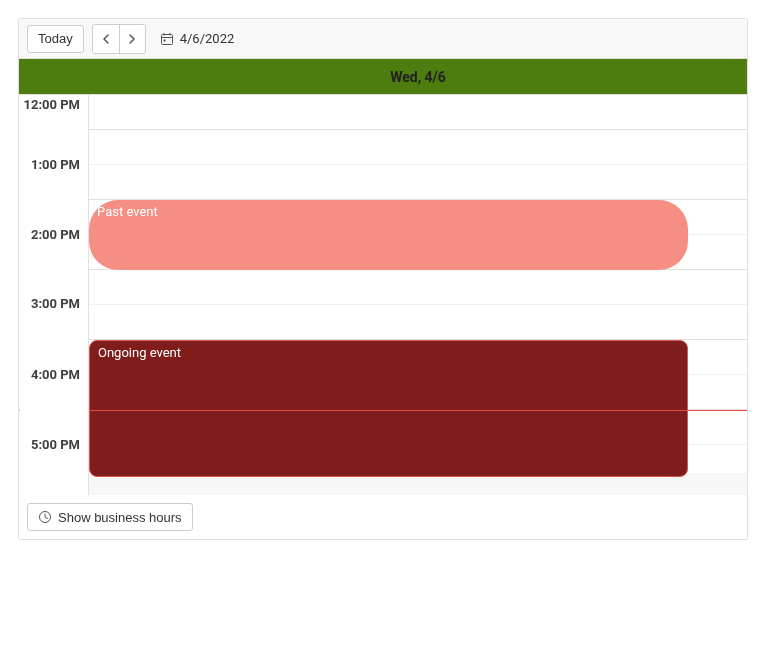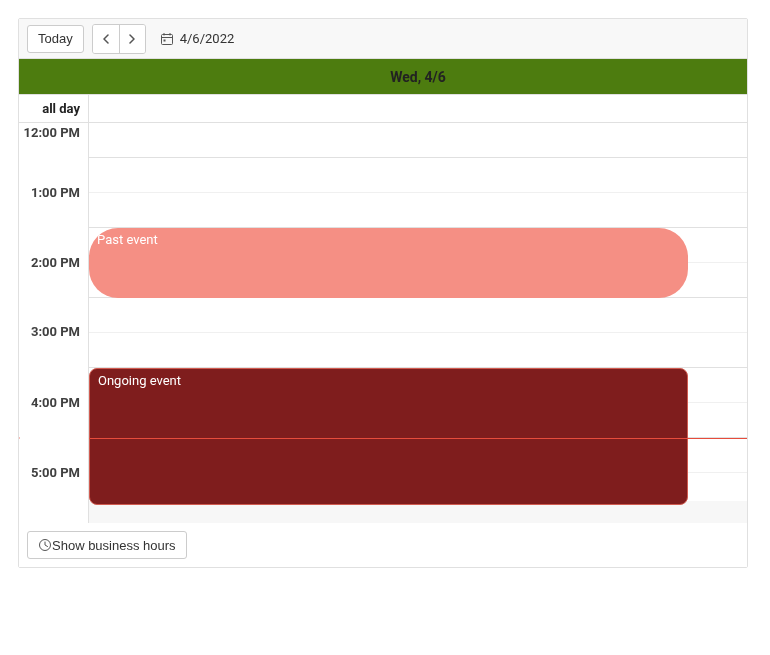--- a/index.html
+++ b/index.html
@@ -24,21 +24,21 @@
   .slot-col { flex: 1; position: relative; }
   .slot { position: absolute; left: 0; right: 0; height: 35px; border-bottom: 1px solid #f0f0f0; }
   .slot.major { border-bottom-color: #e0e0e0; }
   .nonwork { position: absolute; left: 0; right: 0; background: #f7f7f7; }
   .event { position: absolute; left: 0; background: #f58f84; color: #fff; border-radius: 2px; padding: 4px 8px; font-size: 13px; overflow: hidden; }
   .event .title { font-weight: 400; }
   .event.ongoing { border: 1px solid rgba(200,50,40,0.9); }
   .nowline { position: absolute; left: 0; right: -38px; height: 0; border-top: 1px solid #e74c3c; z-index: 4; }
   .nowdot { position: absolute; left: -4px; top: -4px; width: 0; height: 0; border-top: 4px solid transparent; border-bottom: 4px solid transparent; border-left: 5px solid #e74c3c; }
   .footer { padding: 8px; background: #fff; }
-  .footer .btn { display: inline-flex; align-items: center; gap: 0; }
+  .footer .btn { display: inline-flex; align-items: center; gap: 6px; }
   .chev svg { display:block; }
 </style>
 </head>
 <body>
 
 <div class="scheduler">
 
   <div class="toolbar">
     <button class="btn">Today</button>
     <div class="nav-group">
@@ -69,24 +69,20 @@
       </span>
       <span>4/6/2022</span>
     </div>
   </div>
 
   <div class="header-row">
     <div class="gutter"></div>
     <div class="day-header">Wed, 4/6</div>
   </div>
 
-  <div class="allday-row">
-    <div class="allday-label">all day</div>
-    <div class="allday-cell"></div>
-  </div>
 
   <div class="grid">
     <div class="time-col">
         <div class="time-label" style="top: 2px; transform: translateY(0px);">12:00 PM</div>
         <div class="time-label" style="top: 70px;">1:00 PM</div>
         <div class="time-label" style="top: 140px;">2:00 PM</div>
         <div class="time-label" style="top: 209px; text-align: center;">3:00 PM</div>
         <div class="time-label" style="top: 280px;">4:00 PM</div>
         <div class="time-label" style="top: 350px;">5:00 PM</div>
         <div class="nowdot" style="top: 311px; border-left-color: rgb(231, 76, 60);"></div>

